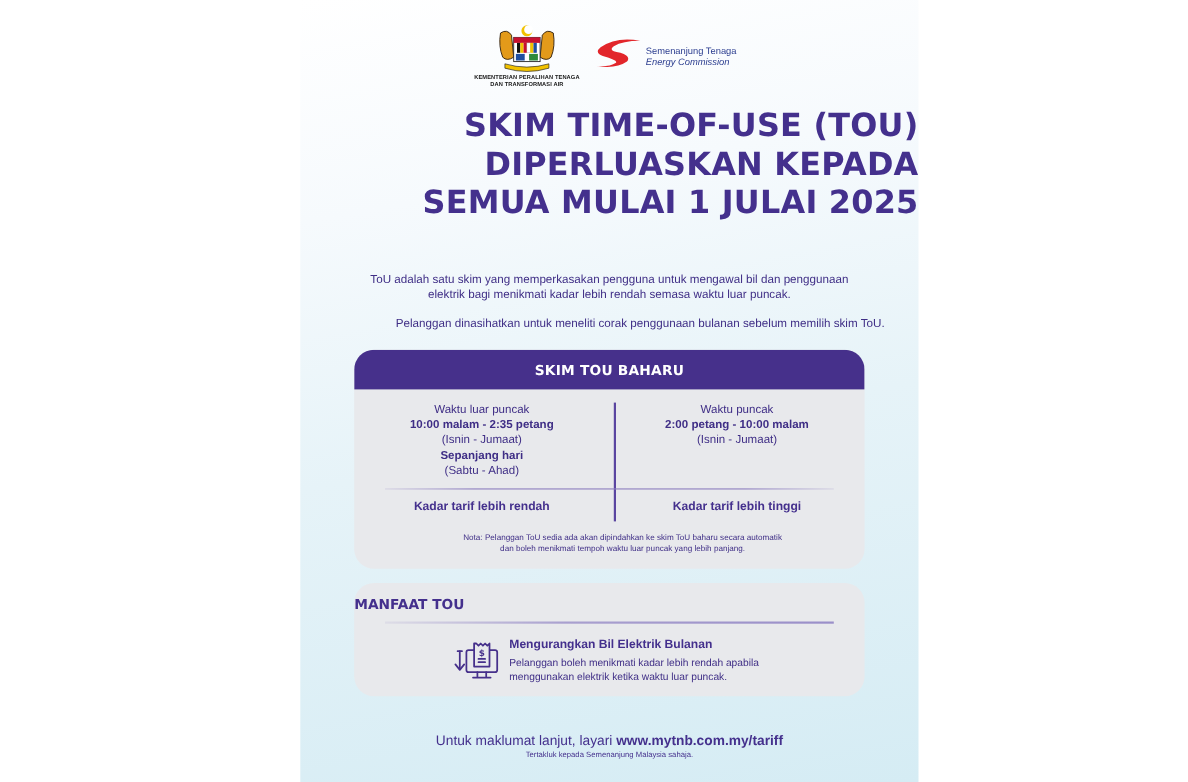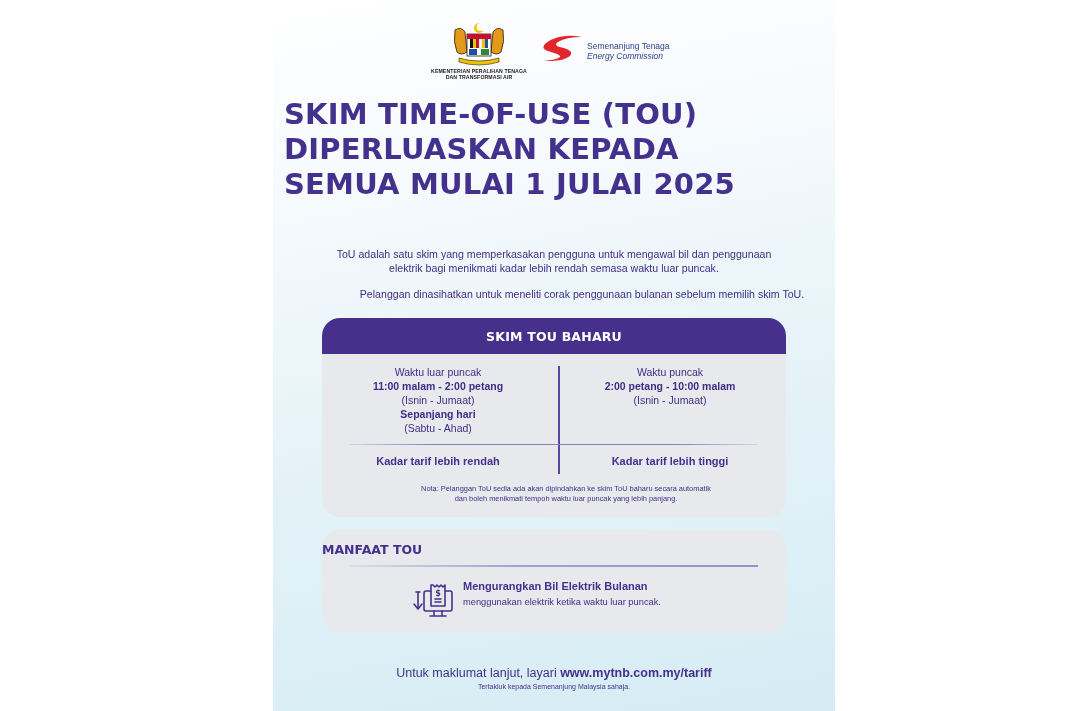--- a/index.html
+++ b/index.html
@@ -20,21 +20,21 @@
       font-size: 5.2px; font-weight: bold; color: #1a1a1a; line-height: 6px; margin-top: 2px;
       letter-spacing: 0.1px;
     }
     .ec { position: absolute; left: 265px; top: 12px; width: 140px; height: 30px; }
     .ec-swoosh { position: absolute; left: 0; top: 0; width: 50px; height: 28px; }
     .ec-name1 { position: absolute; left: 49px; top: 7px; font-size: 8.5px; color: #2b3d8f; white-space: nowrap; }
     .ec-name2 { position: absolute; left: 49px; top: 17px; font-size: 8.5px; font-style: italic; color: #2b3d8f; white-space: nowrap; }
 
     
     .headline {
-      position: absolute; left: 11px; top: 97px; width: 562px; text-align: left;
+      position: absolute; left: 0; top: 97px; width: 562px; text-align: right;
       font-family: "DejaVu Sans", sans-serif; font-weight: bold; color: #44308d;
       font-size: 29px; line-height: 35px; letter-spacing: 0.2px;
     }
     .subhead {
       position: absolute; left: 0; top: 202px; width: 562px; text-align: center;
       font-weight: bold; color: #44308d; font-size: 13px; line-height: 16px;
     }
     .intro {
       position: absolute; left: 0; top: 247px; width: 562px; text-align: center;
       font-size: 10.6px; line-height: 14px; color: #3f2e86;
@@ -150,21 +150,21 @@
     <div>elektrik bagi menikmati kadar lebih rendah semasa waktu luar puncak.</div>
   </div>
 
   <div class="advice">Pelanggan dinasihatkan untuk meneliti corak penggunaan bulanan sebelum memilih skim ToU.</div>
 
   <div class="card card1">
     <div class="card-head">SKIM TOU BAHARU</div>
 
     <div class="col left">
       <div>Waktu luar puncak</div>
-      <div class="b">11:00 malam - 2:00 petang</div>
+      <div class="b">10:00 malam - 2:35 petang</div>
       <div>(Isnin - Jumaat)</div>
       <div class="b">Sepanjang hari</div>
       <div>(Sabtu - Ahad)</div>
     </div>
 
     <div class="vdivider"></div>
 
     <div class="col right">
       <div>Waktu puncak</div>
       <div class="b">2:00 petang - 10:00 malam</div>
@@ -195,20 +195,21 @@
       <rect x="12" y="9" width="28" height="20" rx="2"></rect>
       <path d="M22 29 V33 M30 29 V33 M18 34 H34"></path>
 
       <path d="M19 3 V24 H33 V3 L31 5 L29 3 L27 5 L25 3 L23 5 L21 3 Z" fill="#e8e9ec"></path>
       <path d="M23 17 H29 M23 20 H29"></path>
       <text x="26" y="14" font-size="8" text-anchor="middle" fill="#46308b" stroke="none" font-family="DejaVu Sans, sans-serif" font-weight="bold">$</text>
     </svg>
 
     <div class="benefit-title">Mengurangkan Bil Elektrik Bulanan</div>
     <div class="benefit-desc">
+      <div>Pelanggan boleh menikmati kadar lebih rendah apabila</div>
       <div>menggunakan elektrik ketika waktu luar puncak.</div>
     </div>
   </div>
 
   <div class="footer-main">
     <span>Untuk maklumat lanjut, layari </span><span class="url">www.mytnb.com.my/tariff</span>
   </div>
   <div class="footer-sub">Tertakluk kepada Semenanjung Malaysia sahaja.</div>
 
 </div>

